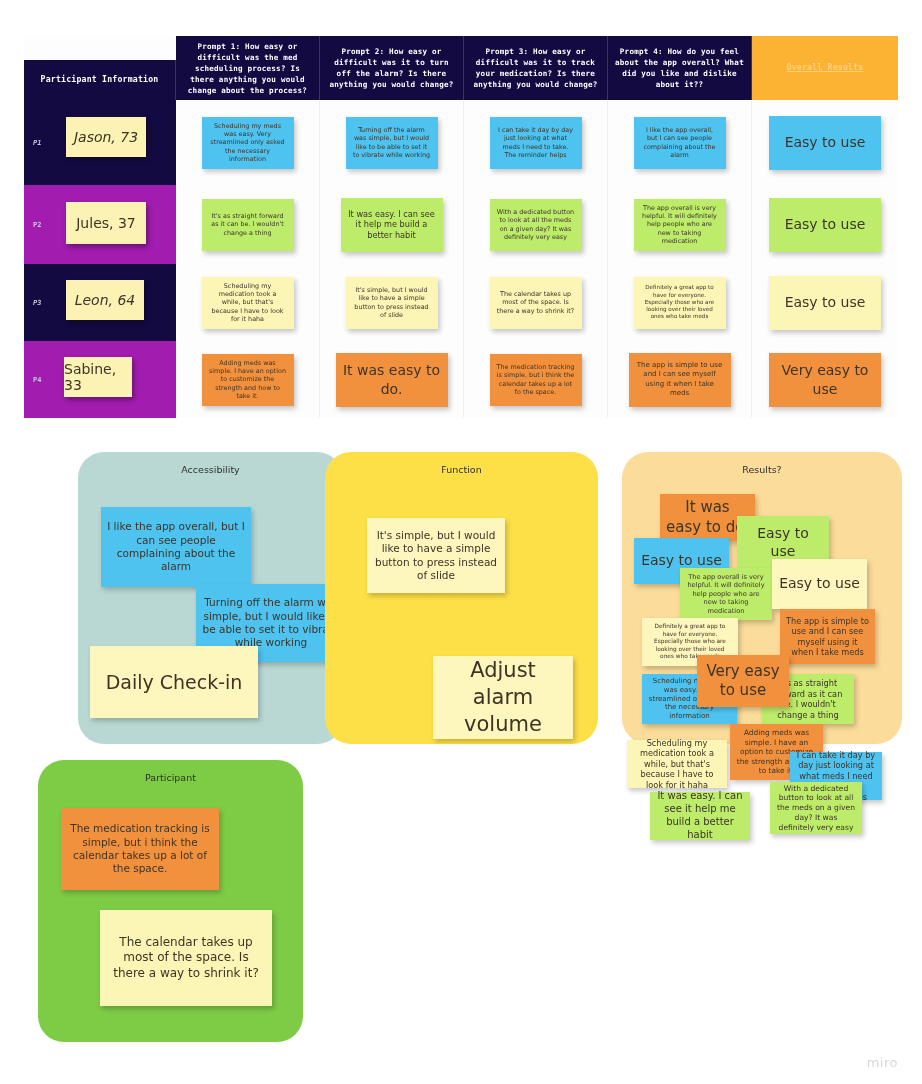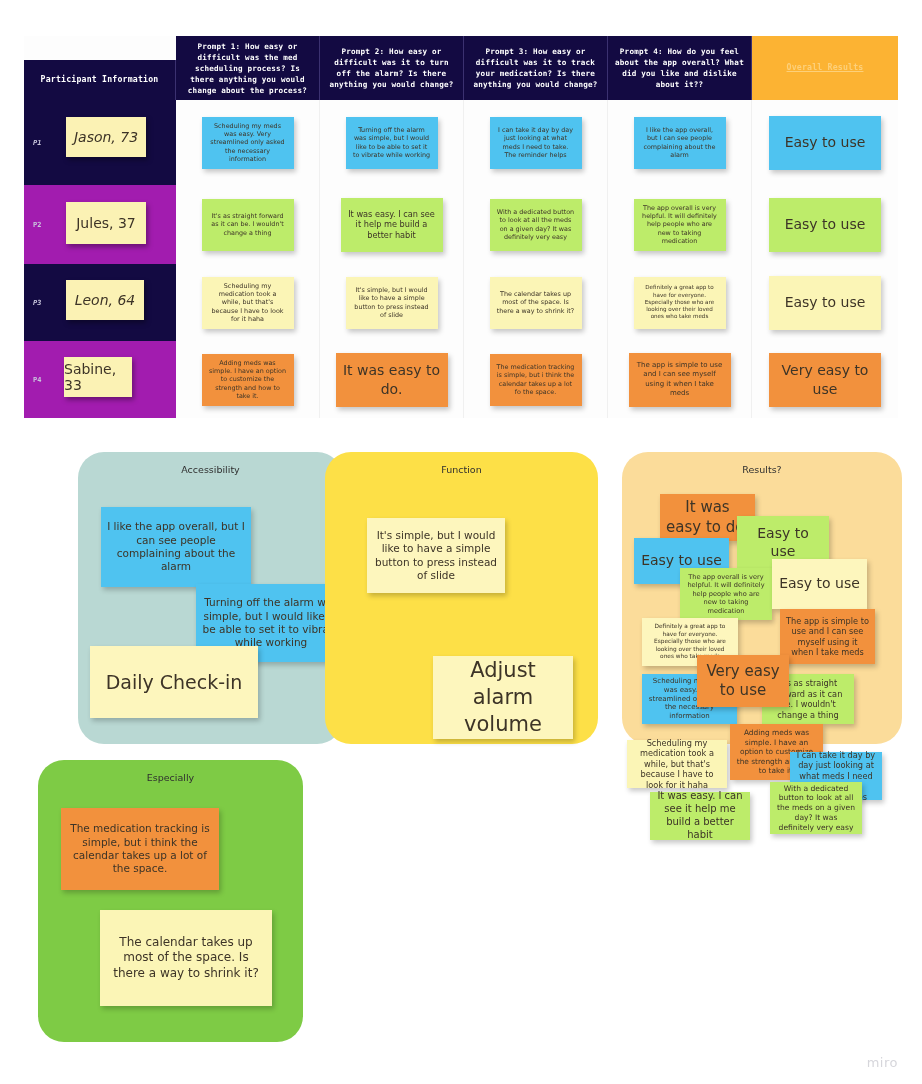--- a/index.html
+++ b/index.html
@@ -223,21 +223,21 @@
   <div class="note n-pale" style="left:12px;top:194px;width:168px;height:72px;font-size:19px;">Daily Check-in</div>
 </div>
 
 <div class="group" id="group-function">
   <div class="group-title">Function</div>
   <div class="note n-pale" style="left:42px;top:66px;width:138px;height:75px;font-size:10.5px;">It's simple, but I would like to have a simple button to press instead of slide</div>
   <div class="note n-pale" style="left:108px;top:162px;width:140px;height:83px;font-size:21px;margin-top:42px;">Adjust alarm volume</div>
 </div>
 
 <div class="group" id="group-improvement">
-  <div class="group-title">Especially</div>
+  <div class="group-title">Participant</div>
   <div class="note n-orange" style="left:23px;top:48px;width:158px;height:82px;font-size:10.5px;">The medication tracking is simple, but i think the calendar takes up a lot of the space.</div>
   <div class="note n-yellow" style="left:62px;top:150px;width:172px;height:96px;font-size:12px;">The calendar takes up most of the space. Is there a way to shrink it?</div>
 </div>
 
 <div class="group" id="group-results"></div>
 
 <div id="results-layer">
   <div class="group-title" style="width:280px;">Results?</div>
 
   <div class="note n-orange" style="left:38px;top:42px;width:95px;height:47px;font-size:15px;z-index:2;">It was easy to do.</div>

